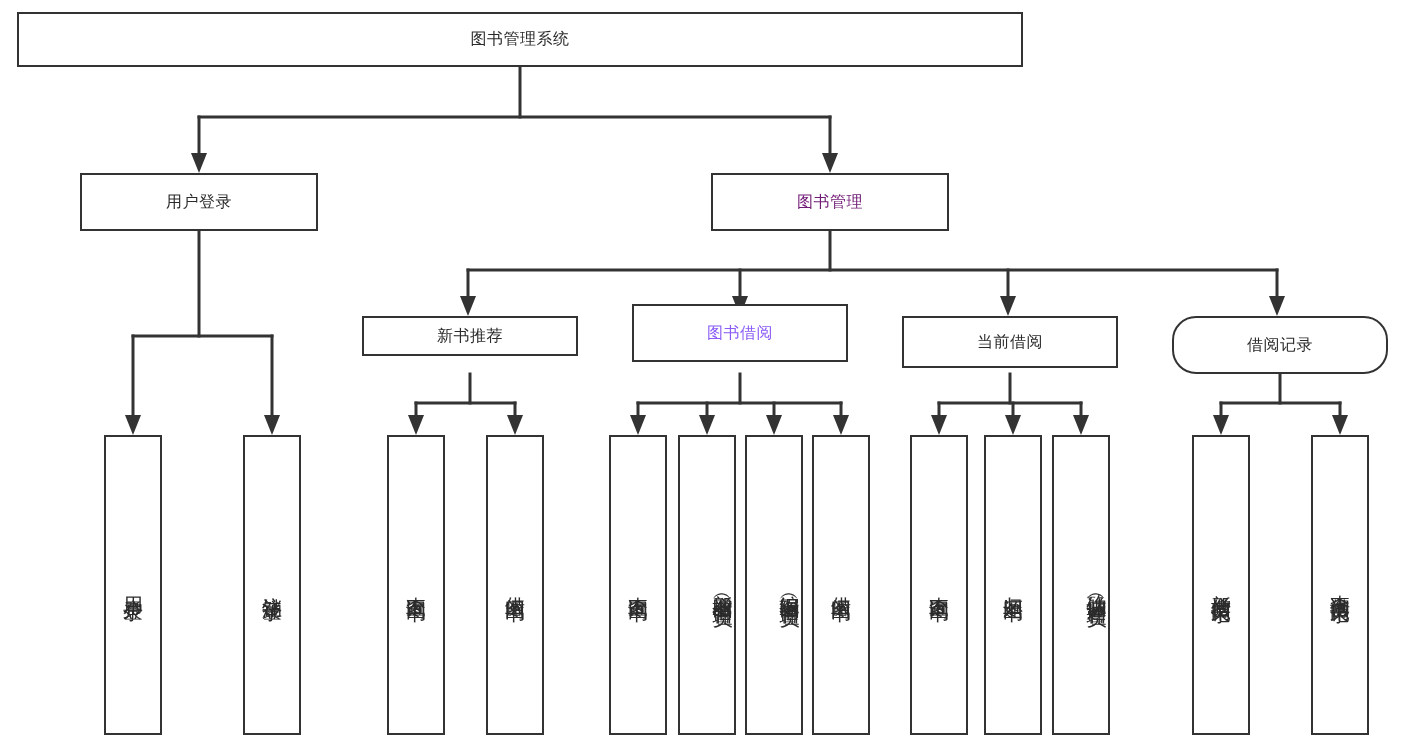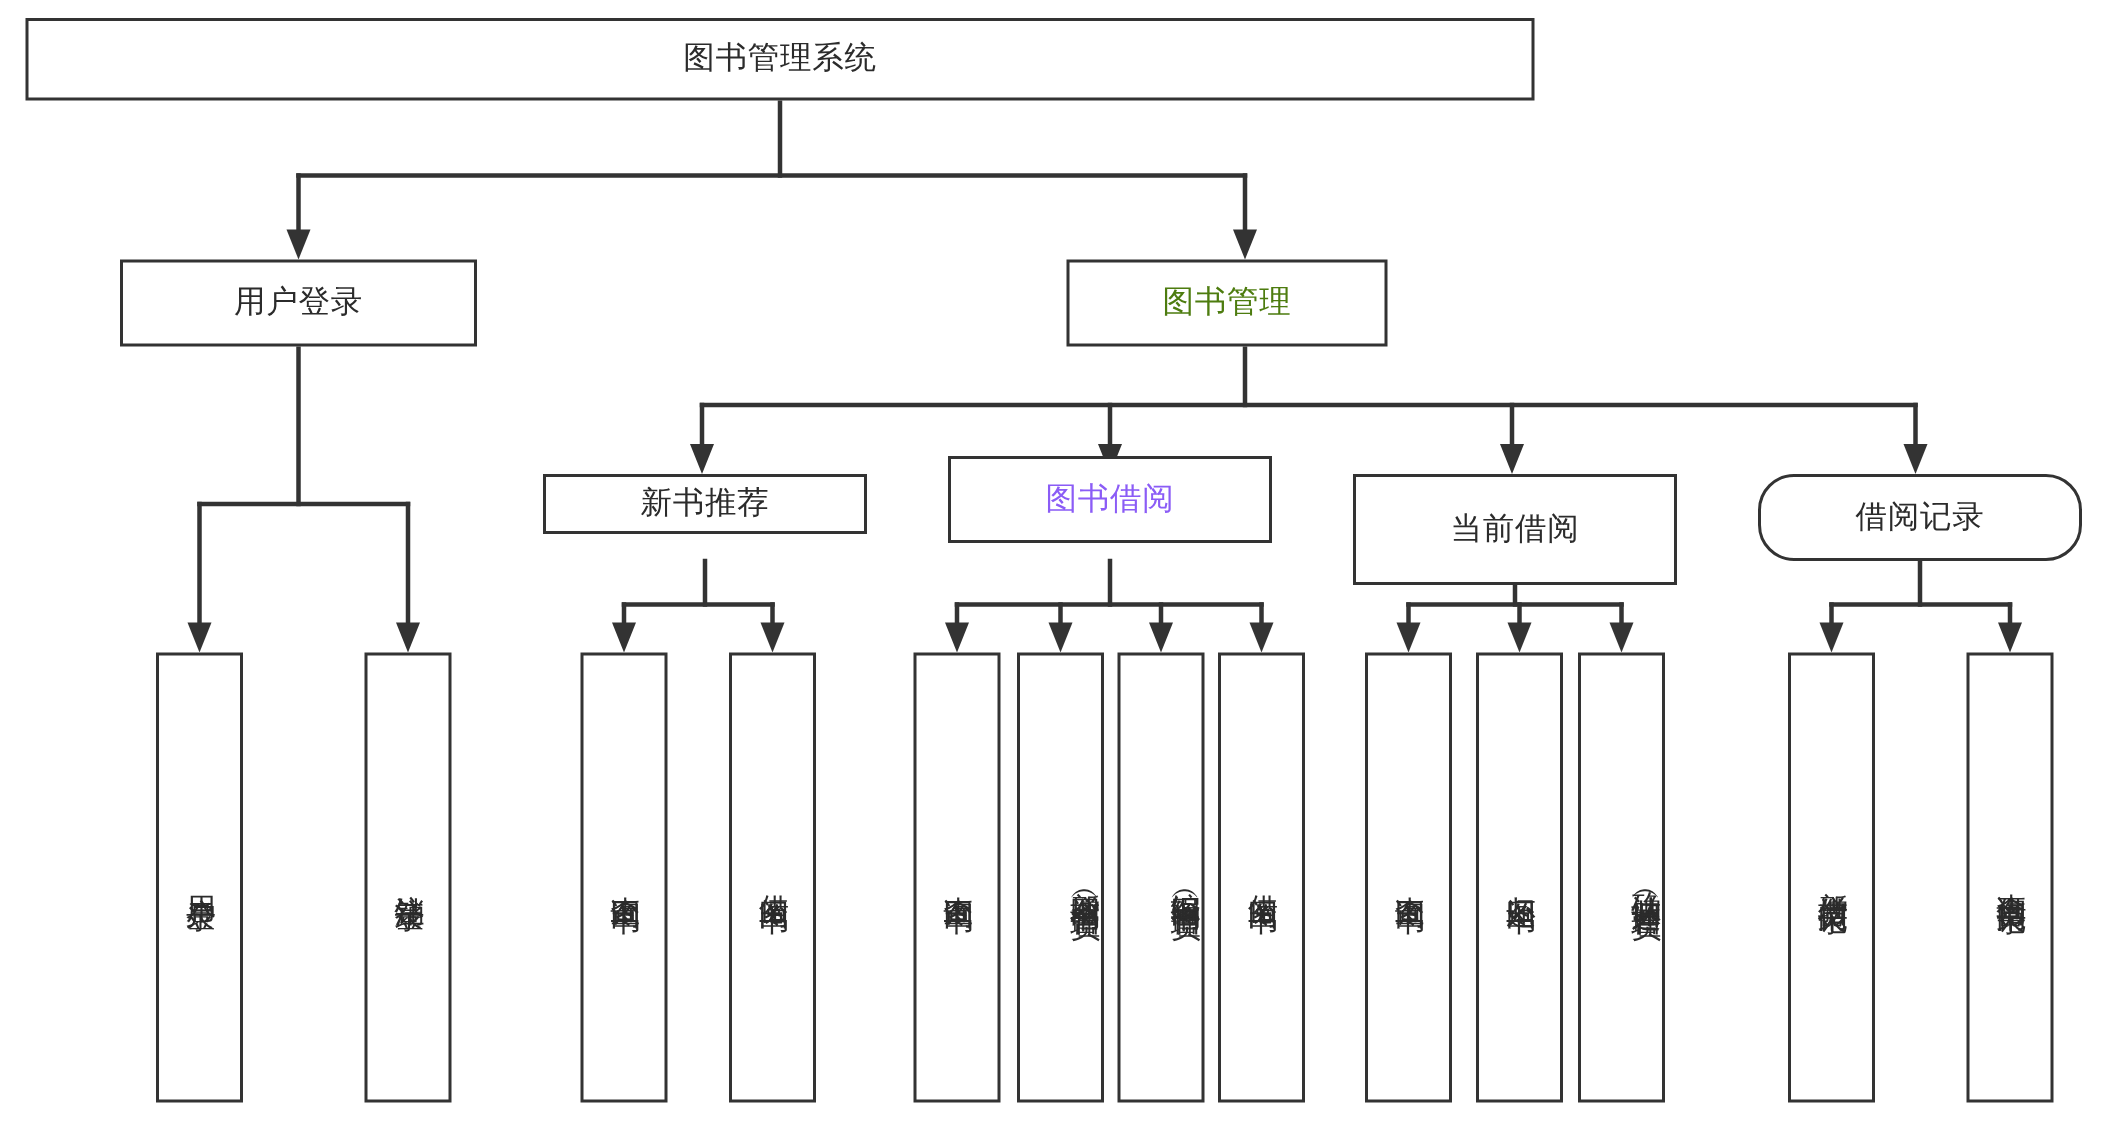--- a/index.html
+++ b/index.html
@@ -34,21 +34,21 @@
     display: flex;
     align-items: center;
     justify-content: center;
     color: #2b2b2b;
     font-size: 21px;
     line-height: 1.15;
     letter-spacing: 0.5px;
     white-space: nowrap;
   }
   .node.horizontal-node {
-    font-size: 21px;
+    font-size: 16px;
   }
   .node.vertical-node {
     writing-mode: vertical-rl;
     text-orientation: upright;
     align-items: flex-start;
     justify-content: center;
     padding-top: 6px;
     font-size: 20px;
     letter-spacing: 2px;
     white-space: normal;
@@ -131,30 +131,30 @@
       <path d="M 1332 415 L 1348 415 L 1340 435 Z" fill="#333333"></path>
     </svg>
 
   <div id="nodes-layer">
       <div class="node horizontal-node" style="left: 17px; top: 12px; width: 1006px; height: 55px; border-color: rgb(51, 51, 51); background: rgb(255, 255, 255); color: rgb(43, 43, 43);">
         <span class="node-label">图书管理系统</span>
       </div>
       <div class="node horizontal-node" style="left: 80px; top: 173px; width: 238px; height: 58px; border-color: rgb(51, 51, 51); background: rgb(255, 255, 255); color: rgb(43, 43, 43);">
         <span class="node-label">用户登录</span>
       </div>
-      <div class="node horizontal-node" style="left: 711px; top: 173px; width: 214px; height: 58px; border-color: rgb(51, 51, 51); background: rgb(255, 255, 255); color: #4d7c0f;">
+      <div class="node horizontal-node" style="left: 711px; top: 173px; width: 238px; height: 58px; border-color: rgb(51, 51, 51); background: rgb(255, 255, 255); color: #701a75;">
         <span class="node-label">图书管理</span>
       </div>
       <div class="node horizontal-node" style="left: 362px; top: 316px; width: 216px; height: 40px; border-color: rgb(51, 51, 51); background: rgb(255, 255, 255); color: rgb(43, 43, 43);">
         <span class="node-label">新书推荐</span>
       </div>
       <div class="node horizontal-node" style="left: 632px; top: 304px; width: 216px; height: 58px; border-color: rgb(51, 51, 51); background: rgb(255, 255, 255); color: #8b5cf6;">
         <span class="node-label">图书借阅</span>
       </div>
-      <div class="node horizontal-node" style="left: 902px; top: 316px; width: 216px; height: 74px; border-color: rgb(51, 51, 51); background: rgb(255, 255, 255); color: rgb(43, 43, 43);">
+      <div class="node horizontal-node" style="left: 902px; top: 316px; width: 216px; height: 52px; border-color: rgb(51, 51, 51); background: rgb(255, 255, 255); color: rgb(43, 43, 43);">
         <span class="node-label">当前借阅</span>
       </div>
       <div class="node horizontal-node" style="left: 1172px; top: 316px; width: 216px; height: 58px; border-color: rgb(51, 51, 51); background: rgb(255, 255, 255); color: rgb(43, 43, 43); border-radius: 24px;">
         <span class="node-label">借阅记录</span>
       </div>
       <div class="node vertical-node v-center" style="left: 104px; top: 435px; width: 58px; height: 300px; border-color: rgb(51, 51, 51); background: rgb(255, 255, 255); color: rgb(43, 43, 43);">
         <span class="node-label">用户登录</span>
       </div>
       <div class="node vertical-node v-center" style="left: 243px; top: 435px; width: 58px; height: 300px; border-color: rgb(51, 51, 51); background: rgb(255, 255, 255); color: rgb(43, 43, 43);">
         <span class="node-label">注销登录</span>

